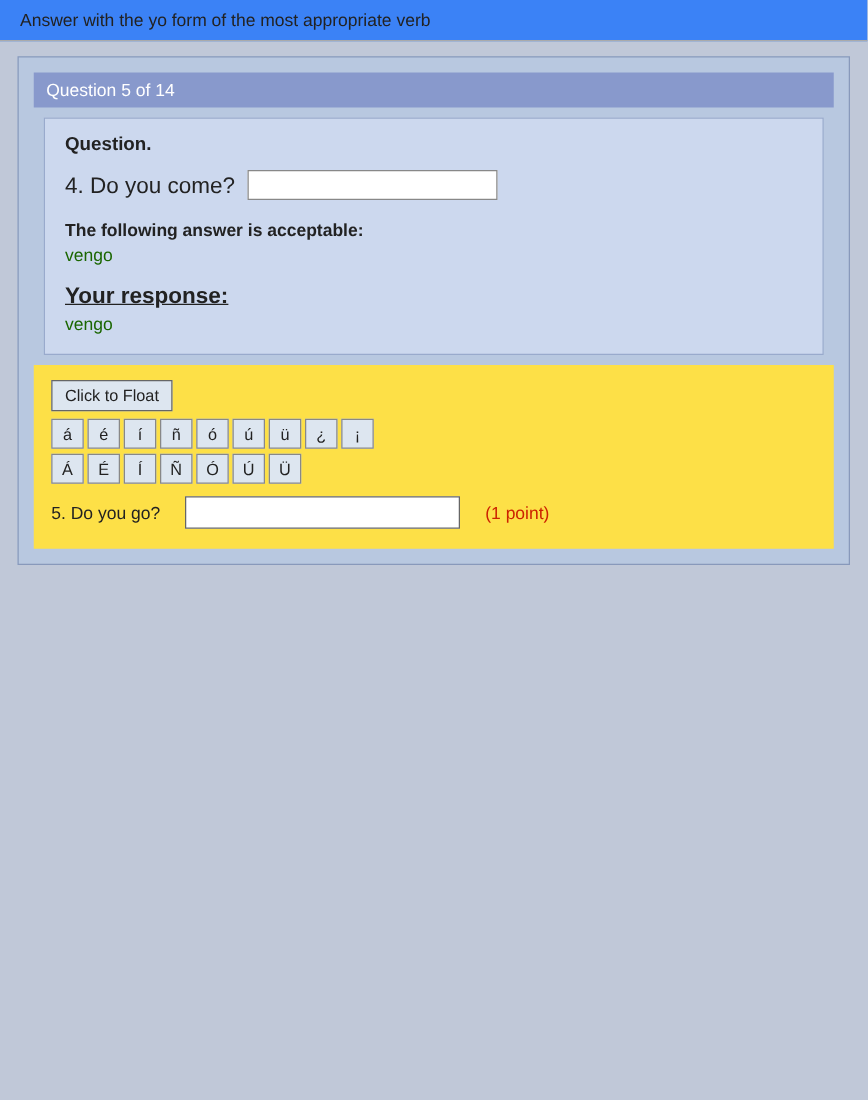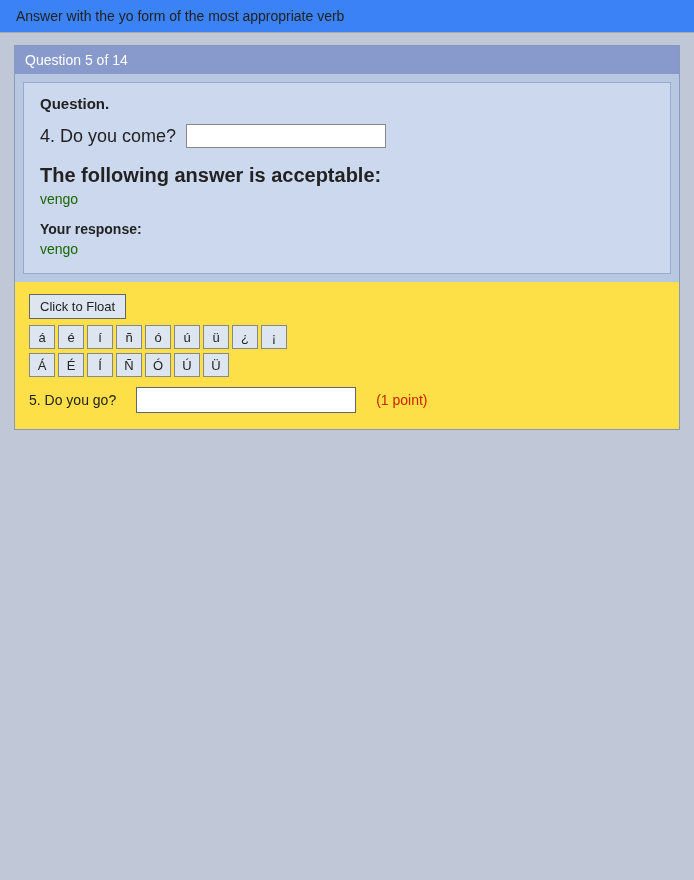--- a/index.html
+++ b/index.html
@@ -14,21 +14,21 @@
       background: #3b82f6;
       border-bottom: 1px solid #aaa;
       padding: 8px 16px;
       font-size: 14px;
       color: #222;
     }
     .main-container {
       margin: 12px 14px;
       background: #b8c8e0;
       border: 1px solid #8899bb;
-      padding: 0;
+      padding: 12px;
     }
     .question-header {
       background: #8899cc;
       color: #fff;
       padding: 6px 10px;
       font-size: 14px;
       font-weight: normal;
     }
     .question-body {
       background: #ccd8ee;
@@ -57,37 +57,38 @@
       height: 24px;
       border: 1px solid #888;
       background: #fff;
       display: inline-block;
     }
     .acceptable-section {
       margin-bottom: 14px;
     }
     .acceptable-label {
       font-weight: bold;
-      font-size: 20px;
+      font-size: 14px;
       color: #222;
       margin-bottom: 4px;
     }
     .acceptable-answer {
       color: #1a6600;
       font-size: 14px;
       margin-left: 0;
     }
     .response-section {
       margin-bottom: 4px;
     }
     .response-label {
       font-weight: bold;
-      font-size: 14px;
-      color: #222;
-      margin-bottom: 4px;
+      font-size: 18px;
+      color: #222;
+      margin-bottom: 4px;
+      text-decoration: underline;
     }
     .response-answer {
       color: #1a6600;
       font-size: 14px;
     }
     .bottom-section {
       background: #fde047;
       padding: 12px 14px 16px 14px;
     }
     .float-button {

